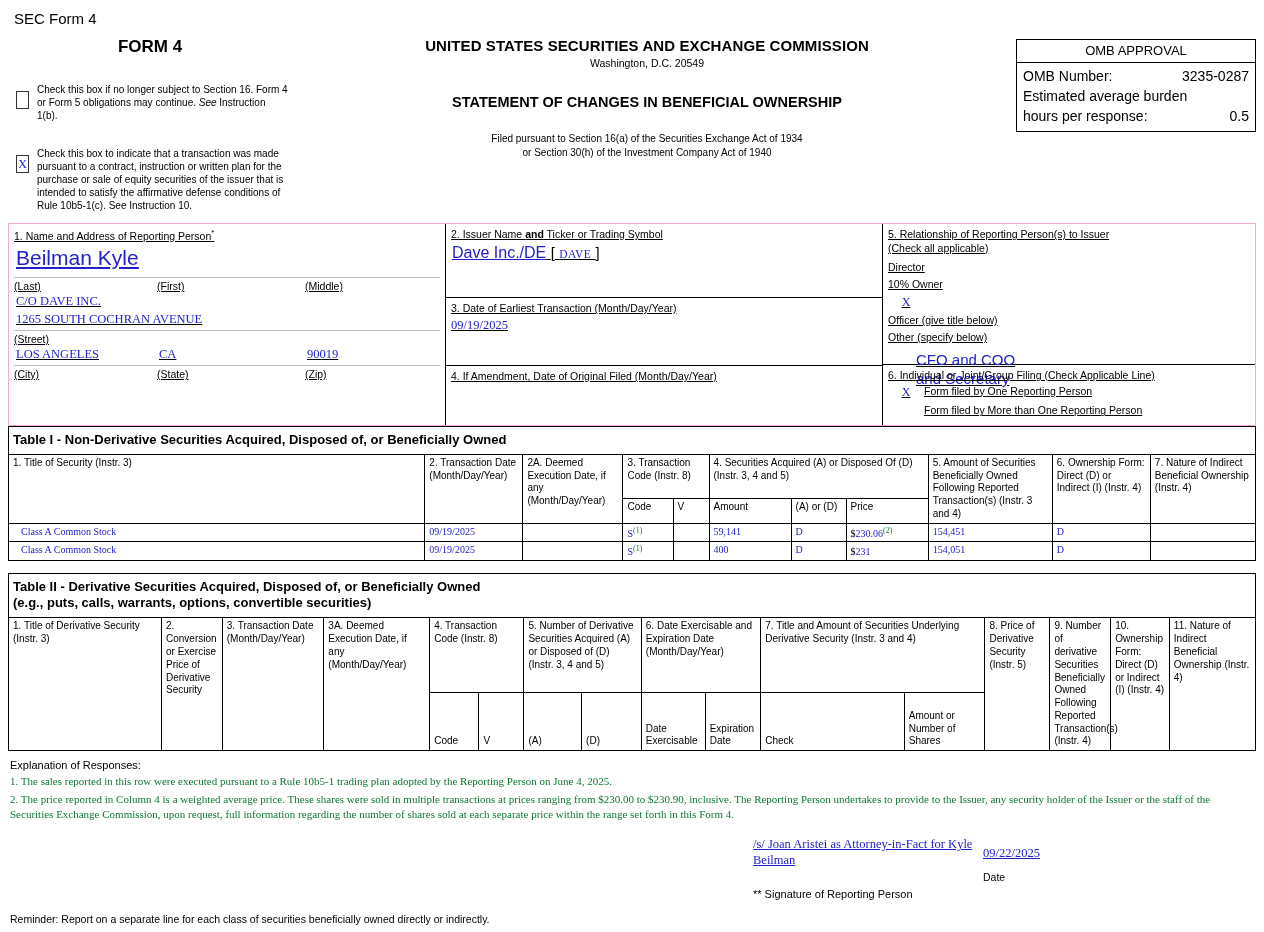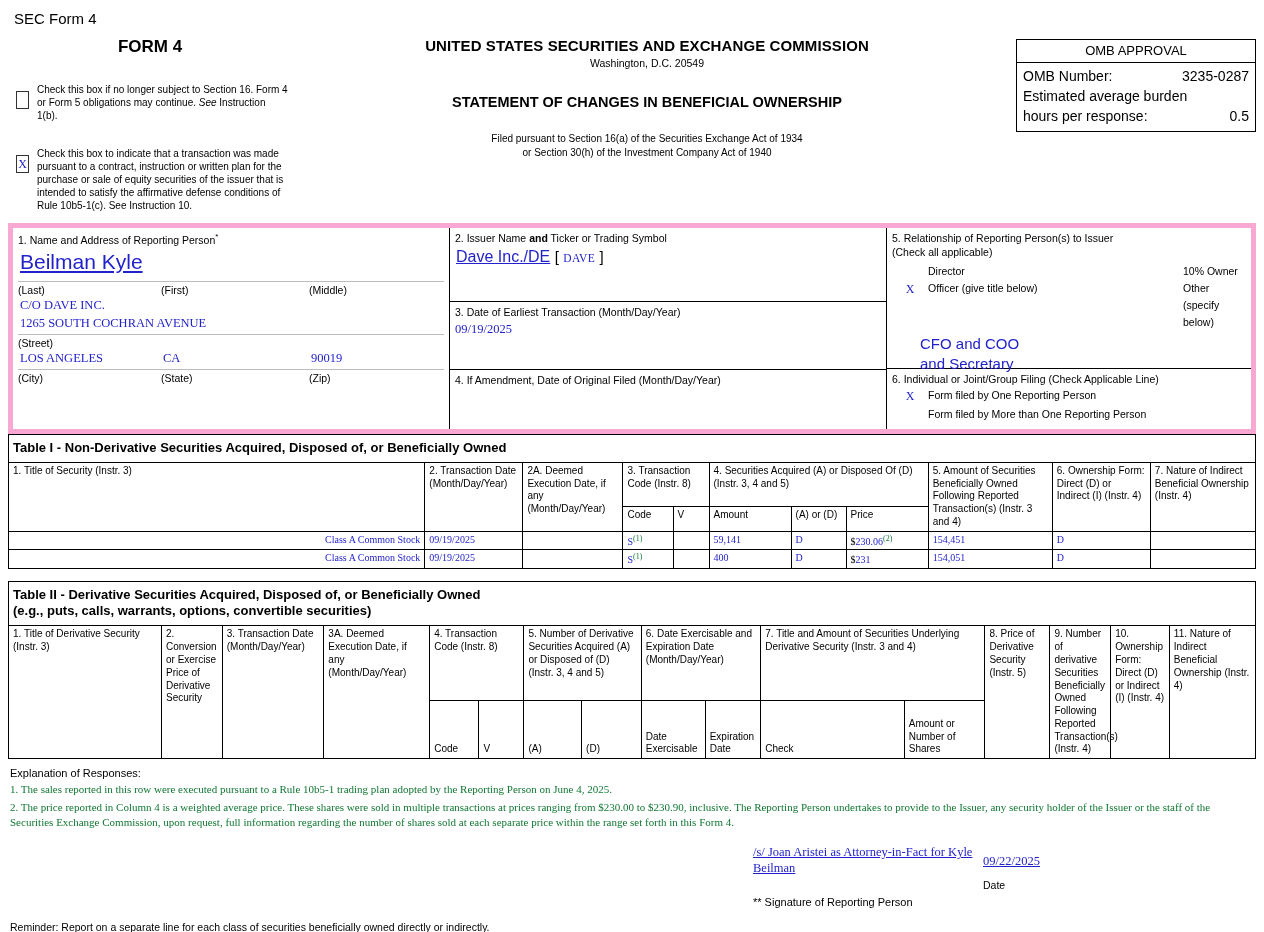--- a/index.html
+++ b/index.html
@@ -79,21 +79,21 @@
   .omb-head {
     text-align: center;
     font-size: 13px;
     padding: 3px 0 4px 0;
     border-bottom: 1px solid #000;
   }
   .omb-body { padding: 4px 6px 4px 6px; font-size: 14px; }
   .omb-line { display: flex; justify-content: space-between; line-height: 1.42; }
 
   
-  .grid-outer { border: 5px solid #f9a8d4; display: flex; width: 1248px; }
+  .grid-outer { border: 1px solid #f9a8d4; display: flex; width: 1248px; text-decoration: underline; }
   .col-1 { width: 437px; flex: none; border-right: 1px solid #000; }
   .col-2 { width: 437px; flex: none; border-right: 1px solid #000; }
   .col-3 { flex: 1; }
 
   .cell { padding: 4px 5px 3px 5px; position: relative; }
   .cell-label { font-size: 10.5px; line-height: 1.3; }
   .cell-label b { font-weight: bold; }
   .sup-star { font-size: 8px; vertical-align: super; }
   .bluelink {
     color: #2222cc; text-decoration: underline;
@@ -125,21 +125,21 @@
   .cell-b3 { height: 68px; border-bottom: 1px solid #000; }
   .cell-b4 { height: 59px; }
   .date-val {
     font-family: "Liberation Serif", serif;
     font-size: 12.5px; color: #2222cc; padding-top: 2px;
   }
 
   .cell-b5 { height: 141px; border-bottom: 1px solid #000; }
   .cell-b6 { height: 60px; }
   .rel-grid { margin-top: 4px; position: relative; }
-  .rel-row { display: flex; line-height: 1.6; font-size: 10.5px; }
+  .rel-row { display: flex; line-height: 1.6; font-size: 10.5px; flex-direction: column; }
   .rel-mark {
     width: 36px; flex: none; text-align: center;
     font-family: "Liberation Serif", serif;
     font-size: 12px; color: #2222cc;
   }
   .rel-a { width: 255px; flex: none; }
   .rel-b { flex: 1; }
   .officer-title {
     font-size: 15px; color: #2222cc;
     margin: 4px 0 0 28px; line-height: 1.28;
@@ -174,21 +174,21 @@
   }
   th.hcell { font-weight: bold; line-height: 1.28; }
   td.dcell {
     text-align: center;
     font-family: "Liberation Serif", serif;
     font-size: 12.5px;
     color: #2222cc;
     padding: 4px 4px;
     vertical-align: middle;
   }
-  td.dcell.left { text-align: right; padding-left: 6px; }
+  td.dcell.left { text-align: left; padding-left: 12px; }
   .code-green {
     font-family: "Liberation Serif", serif;
     color: #2222cc;
   }
   .fn {
     font-size: 8px; vertical-align: super;
     color: #117733;
     font-family: "Liberation Serif", serif;
   }
   .money-black { color: #000; }

